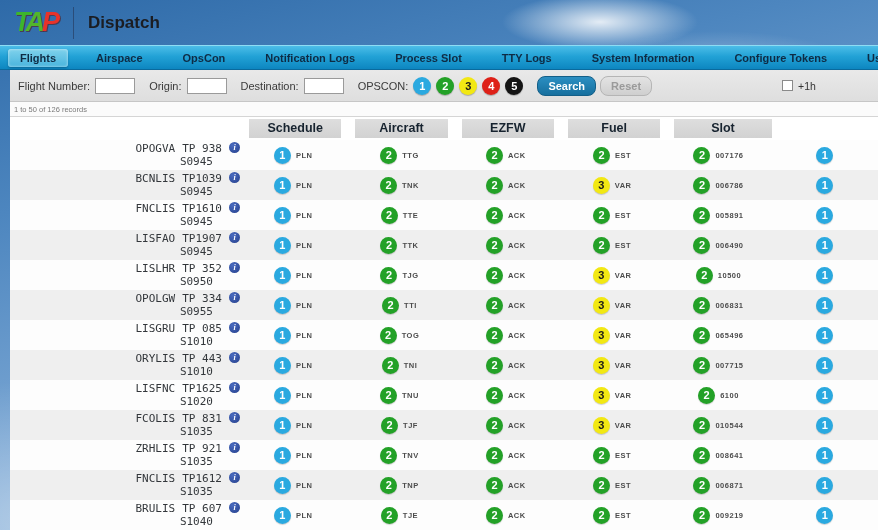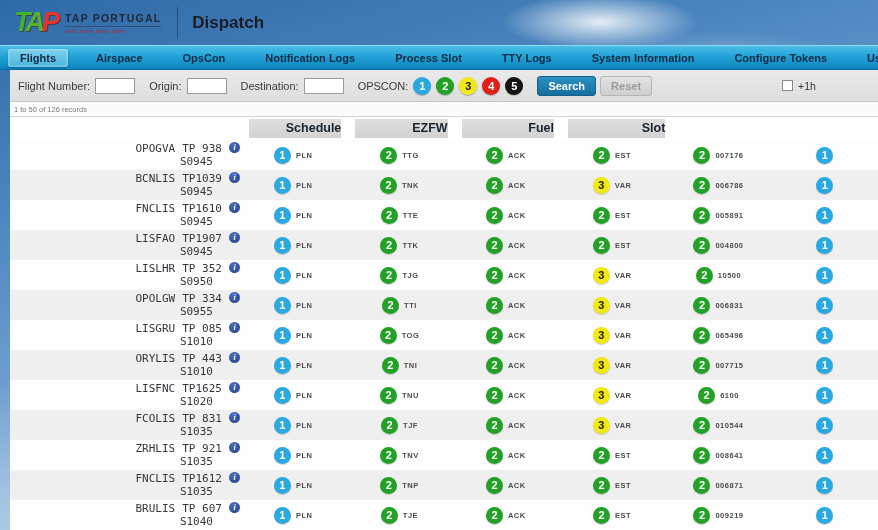--- a/index.html
+++ b/index.html
@@ -38,39 +38,39 @@
   .content { margin-left:10px; width:868px; }
 
   
   .filterbar { height:32px; background:linear-gradient(180deg,#e9e9e9,#dedede); display:flex; align-items:center;
     padding:0 8px; border-bottom:1px solid #c6c6c6; }
   .f-label { font-size:11px; color:#3a3a3a; margin-right:5px; white-space:nowrap; }
   .f-input { width:40px; height:16px; border:1px solid #9a9a9a; background:#fff; margin-right:14px; font-size:10px; padding:0 2px; }
   .opscon-group { display:flex; align-items:center; gap:5px; margin-right:14px; }
   .chip { width:18px; height:18px; border-radius:50%; display:inline-flex; align-items:center; justify-content:center;
     font-size:11px; font-weight:bold; cursor:pointer; box-shadow:0 1px 1px rgba(0,0,0,.25); }
-  .btn { font-size:11px; font-weight:bold; padding:3px 10px; border-radius:3px; cursor:pointer; }
+  .btn { font-size:11px; font-weight:bold; padding:3px 10px; border-radius:8px; cursor:pointer; }
   .btn-search { background:linear-gradient(180deg,#2b8fc2,#16False 0);
     background:linear-gradient(180deg,#2b8fc2,#166f9e); color:#fff; border:1px solid #135f88; }
   .btn-reset { background:linear-gradient(180deg,#e3e3e3,#cfcfcf); color:#9a9a9a; border:1px solid #b5b5b5; margin-left:4px; }
   .plus1h { display:flex; align-items:center; gap:5px; margin-left:130px; }
   .checkbox { width:11px; height:11px; border:1px solid #8a8a8a; background:#fff; cursor:pointer; }
   .plus1h-label { font-size:10.5px; color:#333; }
 
   
   .recordsbar { height:15px; background:#fbfbfb; border-bottom:1px solid #d5d5d5; display:flex; align-items:center; padding-left:4px; }
   .records-text { font-size:7.5px; color:#7a7a7a; }
 
   
   .tablewrap { background:#fff; }
   .t-head { height:23px; display:flex; background:#fff; }
   .t-head .fcol-head { width:230px; }
   .col-head { width:106.33px; padding:2px 5px 0 9px; }
   .col-head:last-child { padding-right:0; }
-  .head-box { height:19px; background:linear-gradient(180deg,#dedede,#d2d2d2); text-align:right; font-size:12.5px;
+  .head-box { height:19px; background:linear-gradient(180deg,#dedede,#d2d2d2); text-align:center; font-size:12.5px;
     font-weight:bold; color:#17232f; line-height:19px; }
   .t-row { height:30px; display:flex; align-items:center; }
   .t-row:nth-child(even) { background:#efefef; }
   .t-row:nth-child(odd) { background:#fdfdfd; }
   .fcell { width:230px; font-family:"DejaVu Sans Mono", monospace; font-size:11px; color:#33373b;
     display:flex; flex-direction:column; align-items:flex-end; line-height:13px; }
   .fline1 { display:flex; align-items:flex-start; gap:7px; }
   .fline2 { margin-right:27px; }
   .info-icon { width:11px; height:11px; border-radius:50%; background:radial-gradient(circle at 35% 30%, #4a6cc0, #253f8c);
     color:#fff; font-size:8px; font-weight:bold; font-style:italic; display:inline-flex; align-items:center; justify-content:center;
@@ -80,24 +80,20 @@
     font-size:11px; font-weight:bold; cursor:pointer; box-shadow:0 1px 1px rgba(0,0,0,.18); flex:none; }
   .slabel { font-size:7.5px; color:#4c4c4c; letter-spacing:.5px; font-weight:bold; }
 </style>
 </head>
 <body>
 
 <div class="screen">
 
   <div class="topbar">
     <div class="logo-letters"><span class="lt">T</span><span class="la">A</span><span class="lp">P</span></div>
-    <div class="brand-block">
-      <span class="brand-name">TAP PORTUGAL</span>
-      <span class="brand-tagline">with arms wide open</span>
-    </div>
     <div class="v-divider"></div>
     <div class="app-title">Dispatch</div>
   </div>
 
   <div class="navbar">
       <div class="nav-tab active">Flights</div>
       <div class="nav-tab">Airspace</div>
       <div class="nav-tab">OpsCon</div>
       <div class="nav-tab">Notification Logs</div>
       <div class="nav-tab">Process Slot</div>
@@ -136,20 +132,23 @@
       <span class="records-text">1 to 50 of 126 records</span>
     </div>
 
     <div class="tablewrap">
       <div class="t-head">
         <div class="fcol-head"></div>
       <div class="col-head">
             <div class="head-box">Schedule</div>
           </div>
           <div class="col-head">
+            <div class="head-box">Aircraft</div>
+          </div>
+          <div class="col-head">
             <div class="head-box">EZFW</div>
           </div>
           <div class="col-head">
             <div class="head-box">Fuel</div>
           </div>
           <div class="col-head">
             <div class="head-box">Slot</div>
           </div>
         </div>
       <div>
@@ -272,21 +271,21 @@
             <div class="scell">
               <span class="circle" style="background: rgb(35, 161, 39); color: rgb(255, 255, 255);">2</span>
               <span class="slabel">ACK</span>
             </div>
             <div class="scell">
               <span class="circle" style="background: rgb(35, 161, 39); color: rgb(255, 255, 255);">2</span>
               <span class="slabel">EST</span>
             </div>
             <div class="scell">
               <span class="circle" style="background: rgb(35, 161, 39); color: rgb(255, 255, 255);">2</span>
-              <span class="slabel">004800</span>
+              <span class="slabel">006490</span>
             </div>
             <div class="scell">
               <span class="circle" style="background: rgb(42, 169, 224); color: rgb(255, 255, 255);">1</span>
             </div>
           </div>
           <div class="t-row">
             <div class="fcell">
               <div class="fline1">
                 <span>LISLHR</span>
                 <span>TP 352</span>

